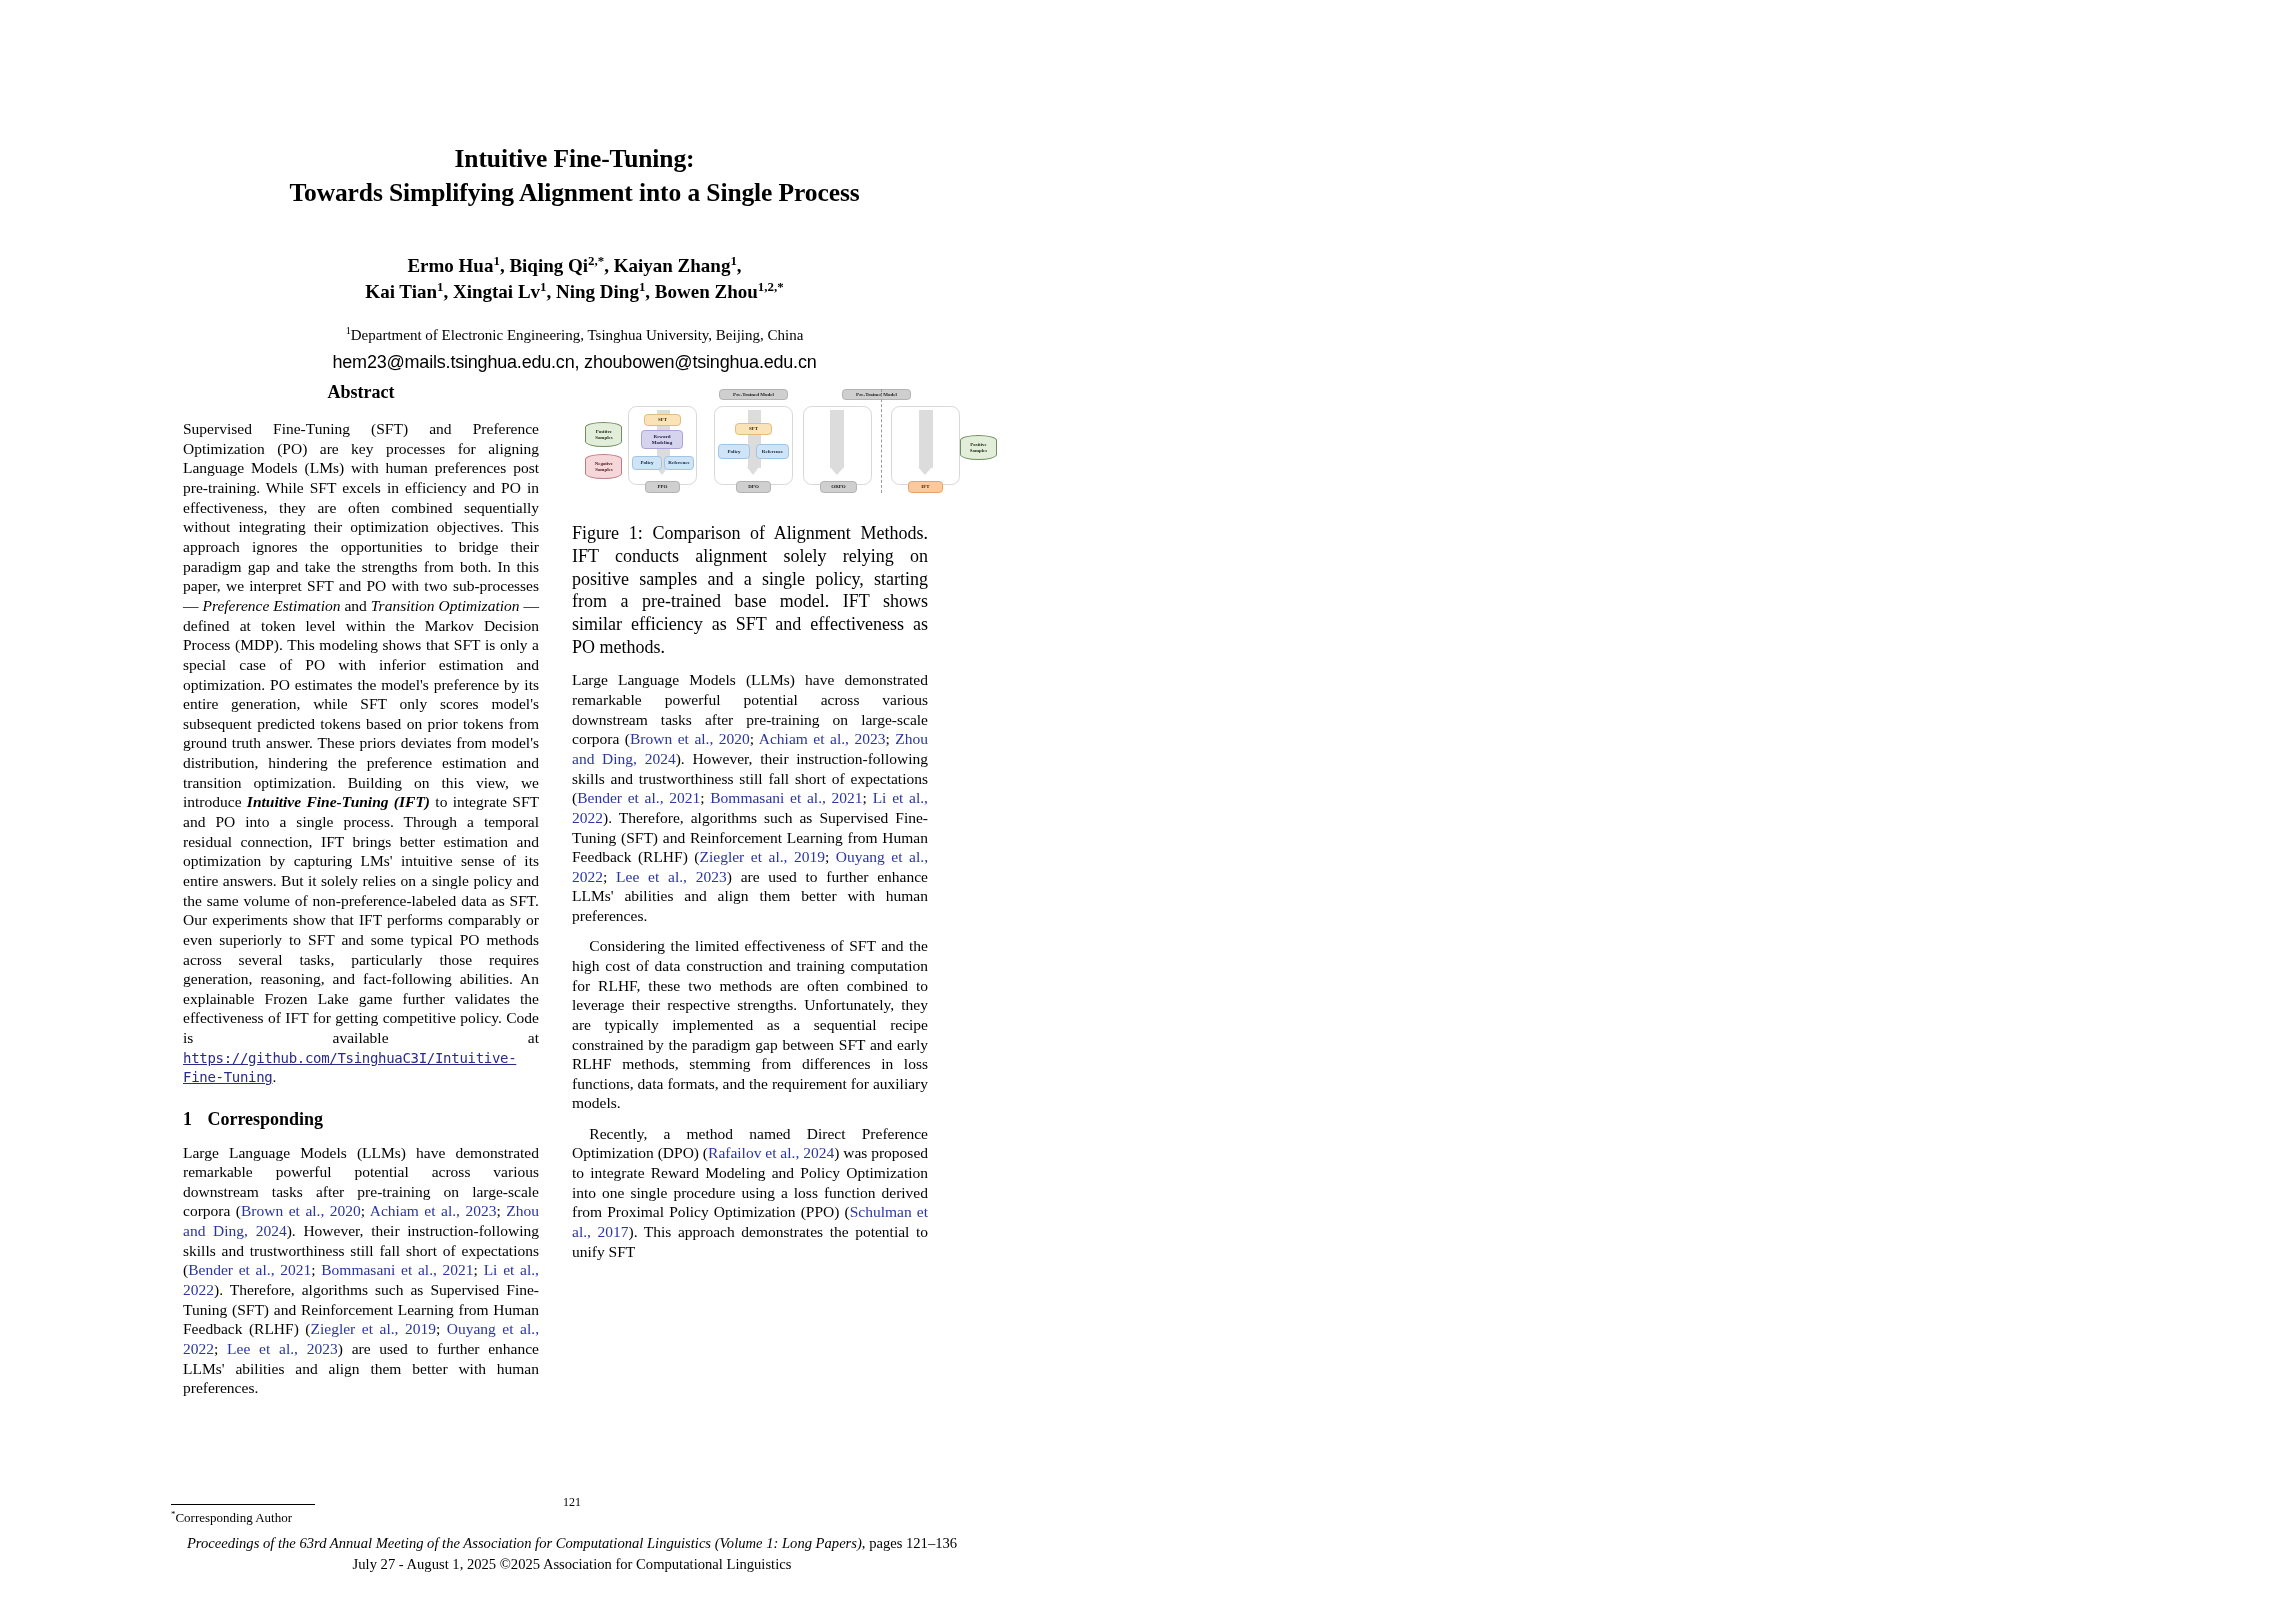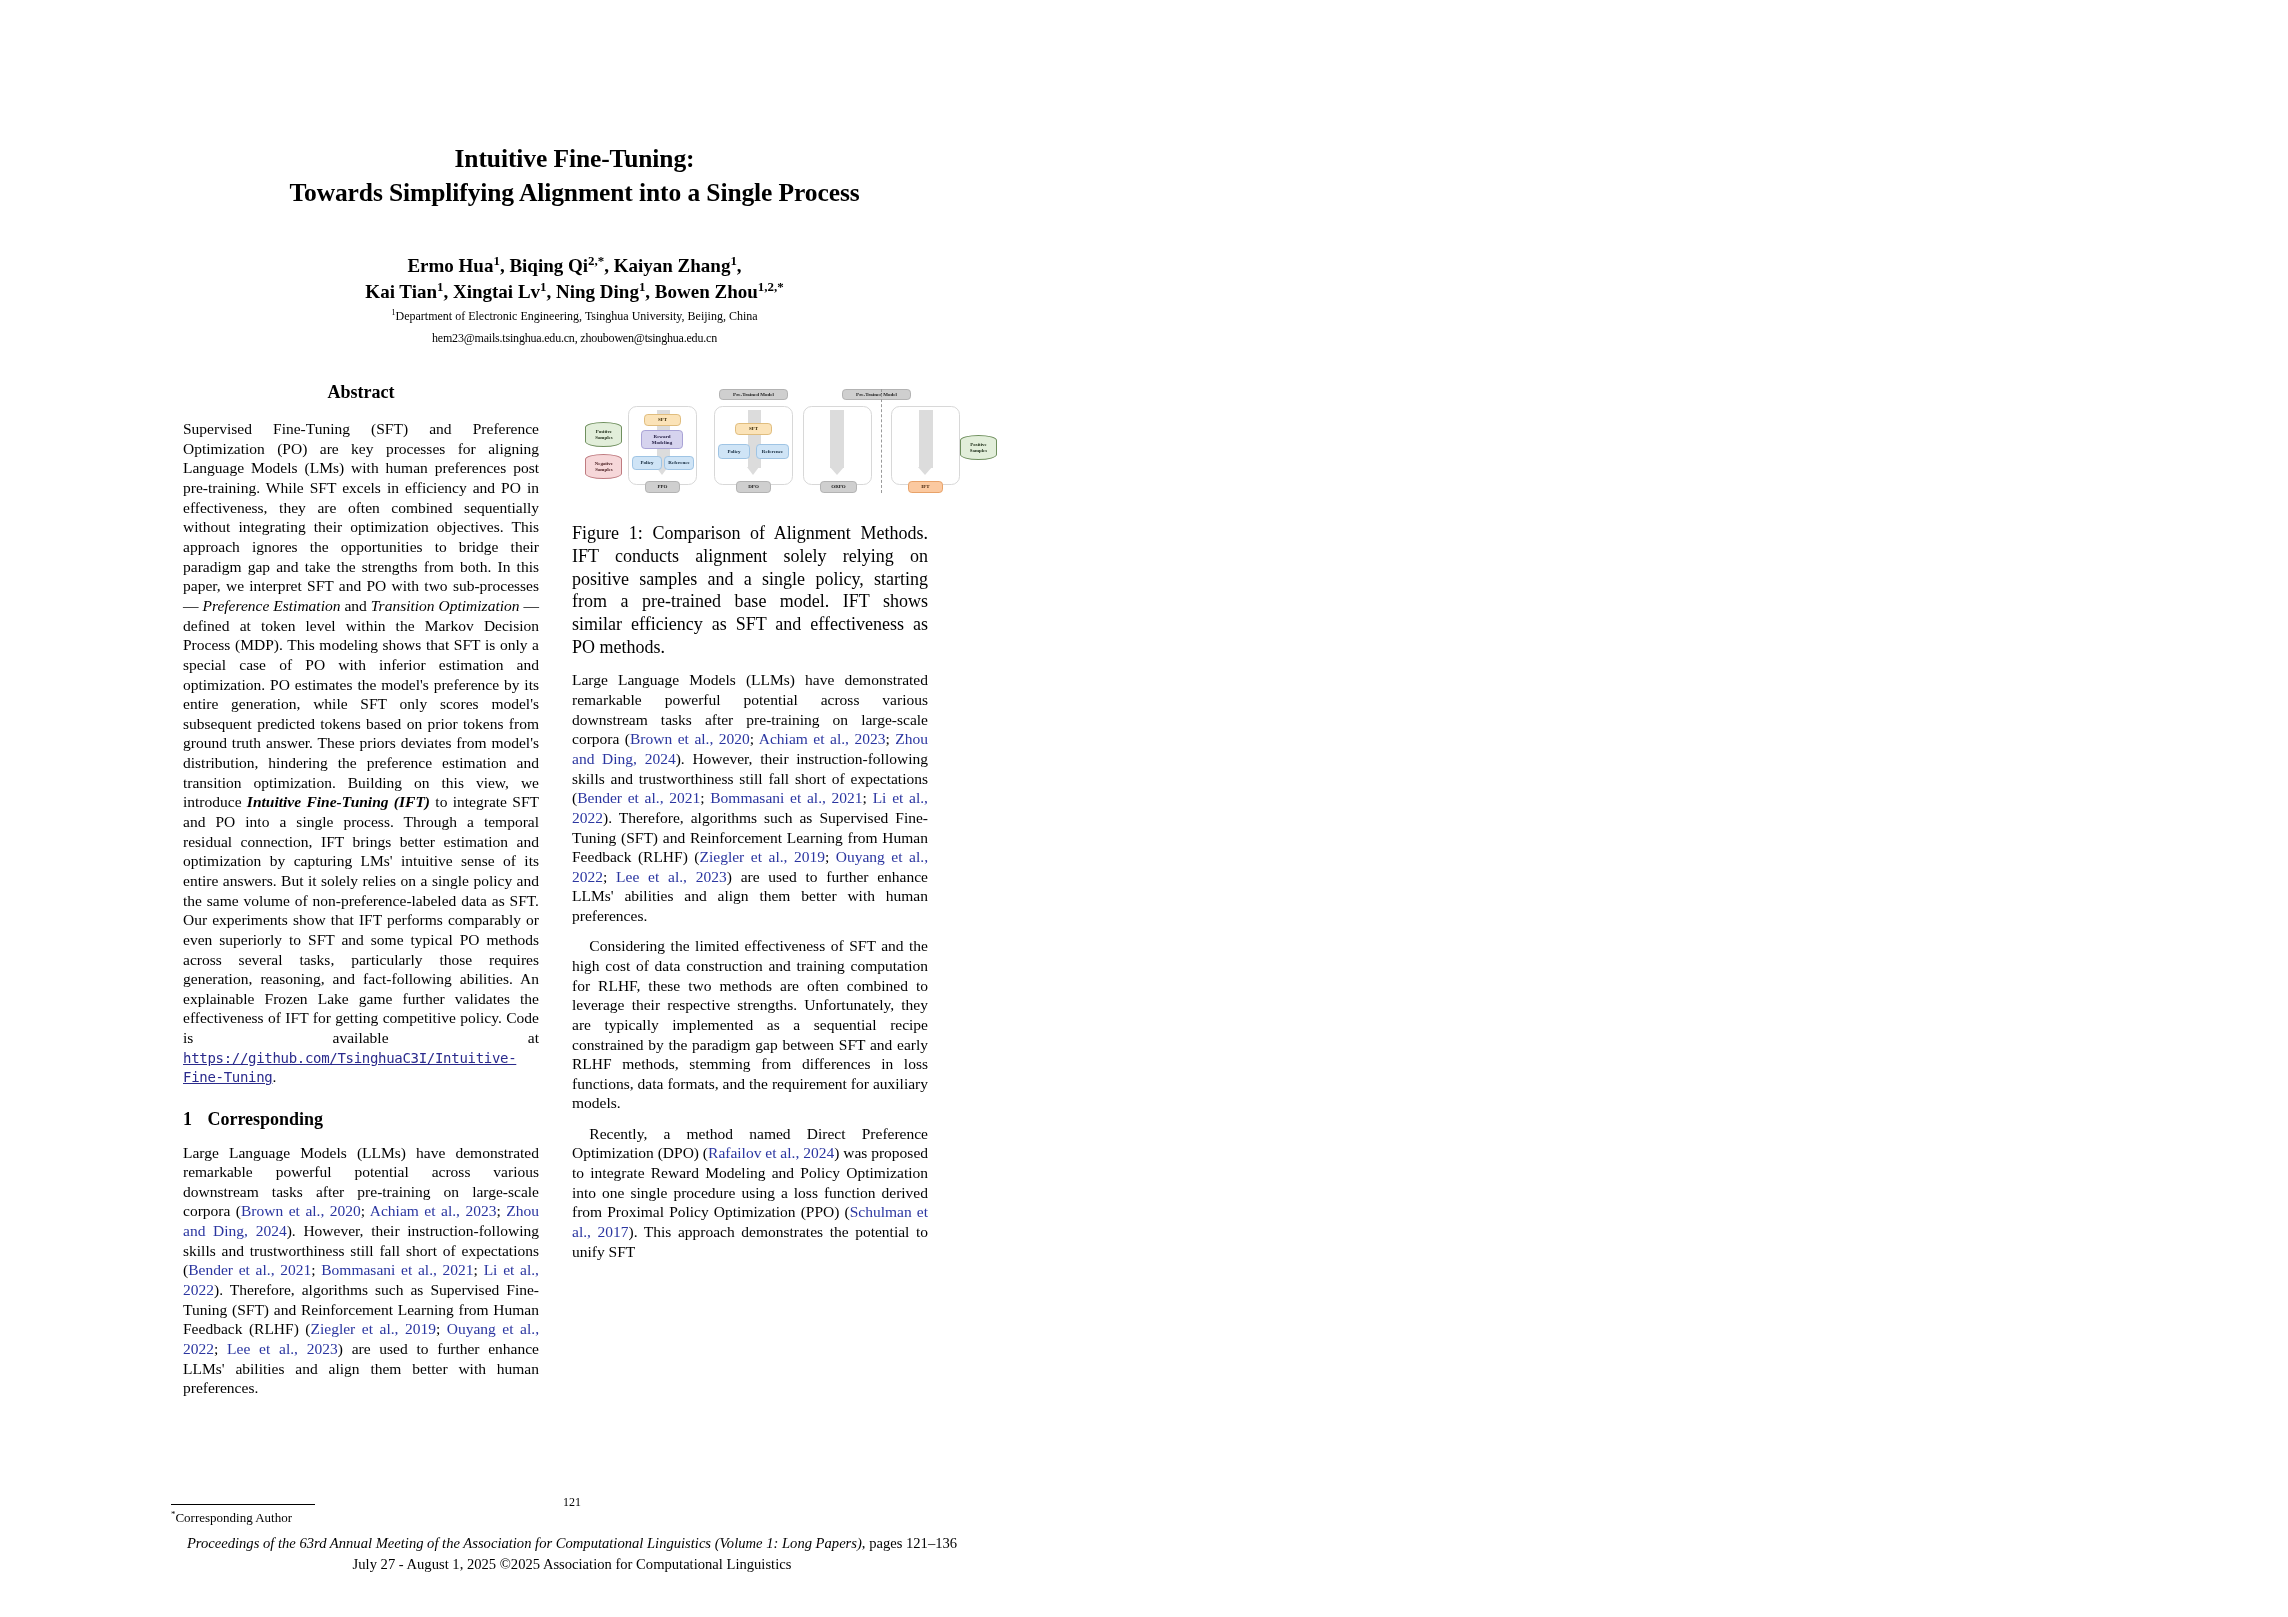--- a/index.html
+++ b/index.html
@@ -46,28 +46,28 @@
   }
   .authors {
     text-align: center;
     font-weight: bold;
     font-size: 19px;
     line-height: 1.38;
     margin-top: 43px;
   }
   .affil {
     text-align: center;
-    font-size: 12px;
+    font-size: 15px;
     line-height: 1.34;
-    margin-top: 3px;
+    margin-top: 20px;
   }
   .email {
     text-align: center;
-    font-family: Liberation Serif, serif;
-    font-size: 12px;
+    font-family: Liberation Sans, sans-serif;
+    font-size: 18px;
     margin-top: 6.7px;
     letter-spacing: -0.2px;
   }
   sup { font-size: 0.68em; vertical-align: super; line-height: 0; }
 
   
   .cols121 {
     position: absolute;
     left: 171px;
     top: 381px;

